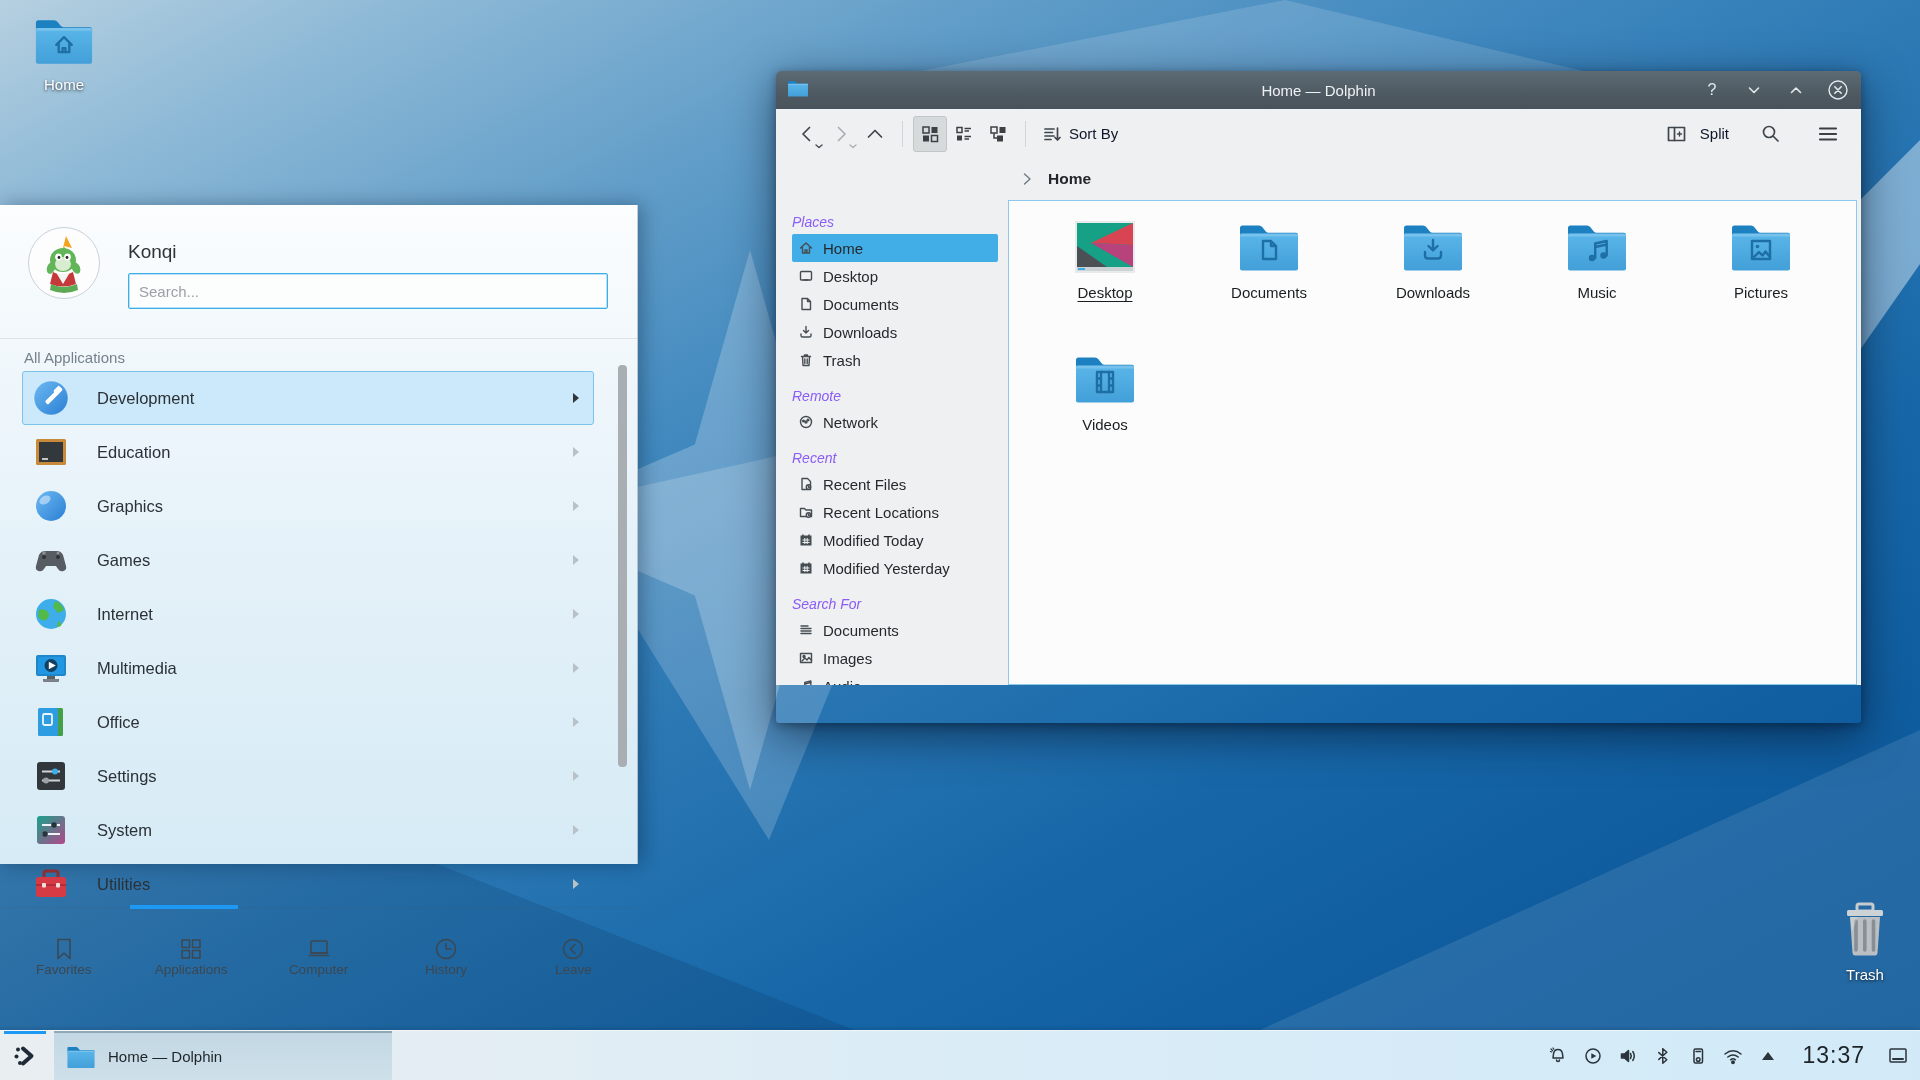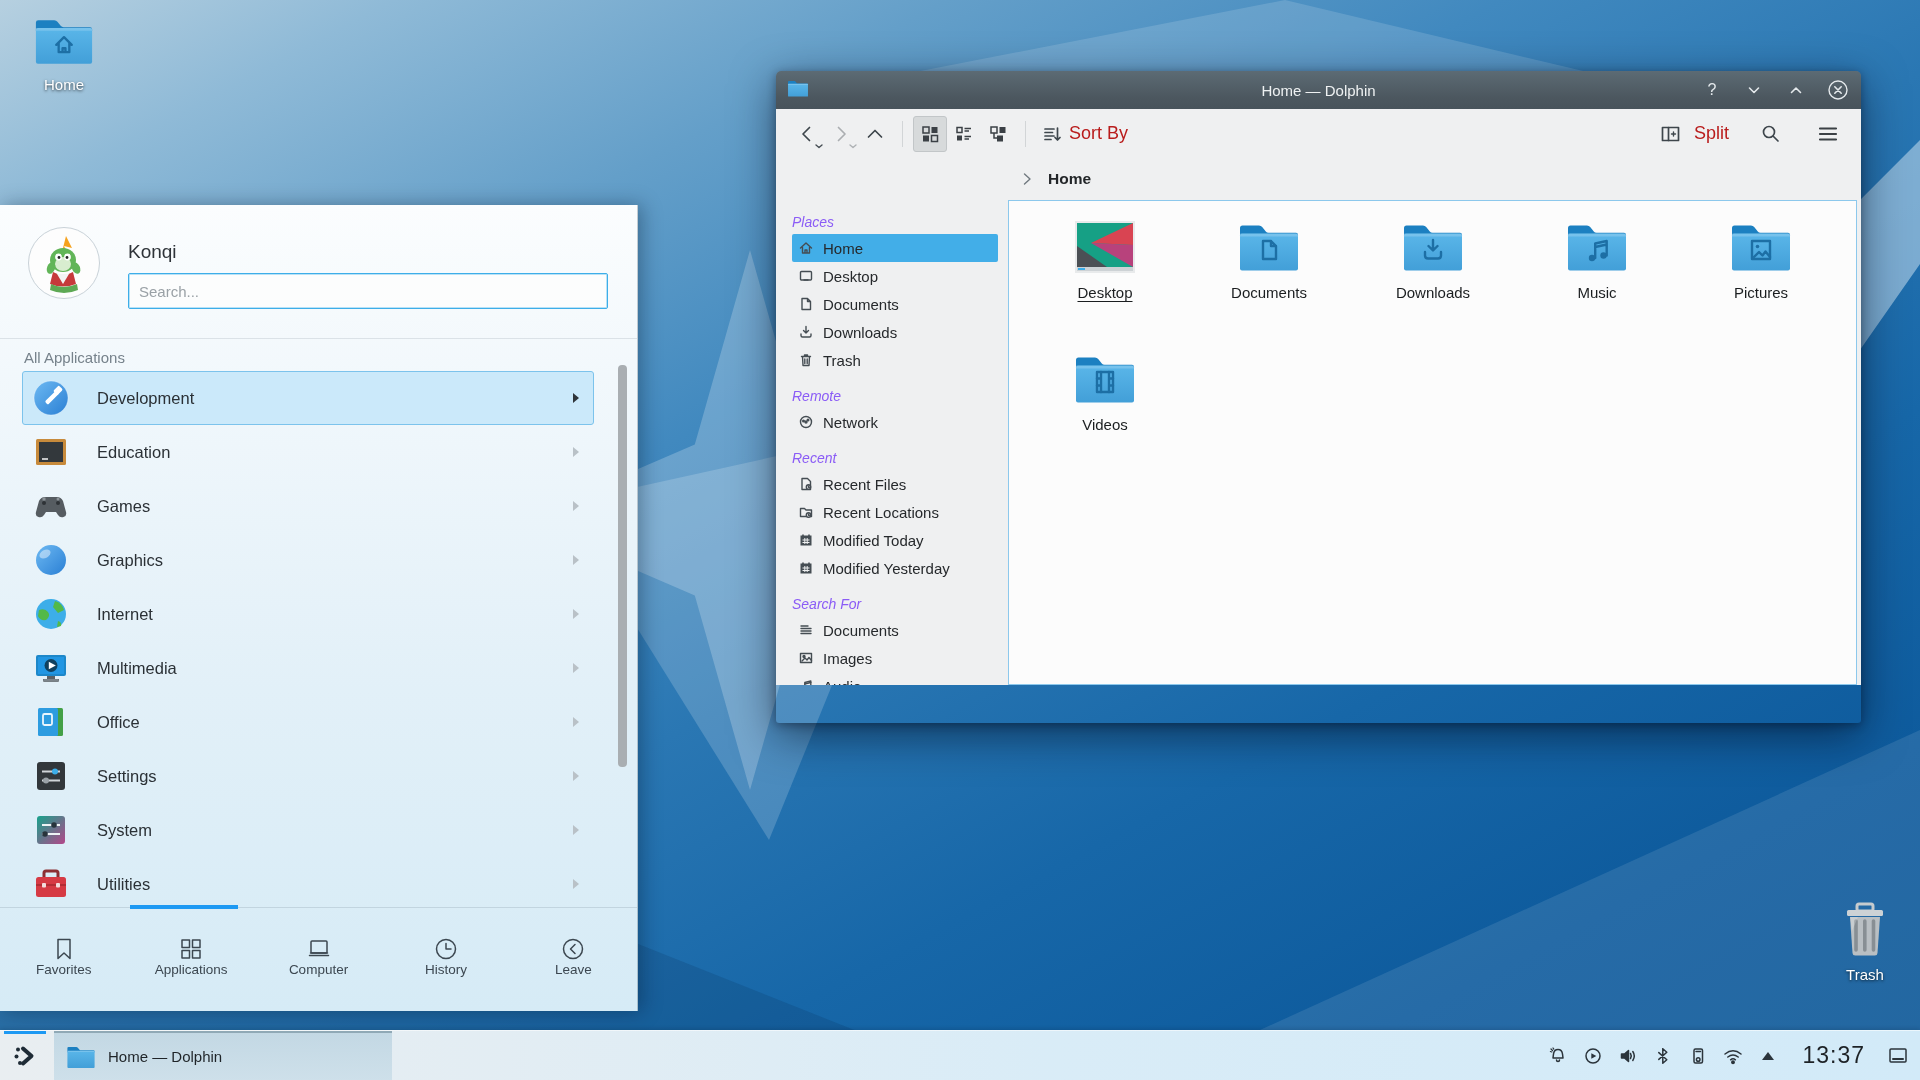--- a/index.html
+++ b/index.html
@@ -6,21 +6,21 @@
   html,body { width:1920px; height:1080px; overflow:hidden; font-family:"Liberation Sans",sans-serif; }
   .stage { position:relative; width:1920px; height:1080px; overflow:hidden;
     background:linear-gradient(152deg,#b6d0e0 0%,#8fbad7 10%,#649fc9 24%,#4189bf 38%,#2a77b3 52%,#1767a8 68%,#0e5b9d 84%,#0a5596 100%); }
   .facet { position:absolute; pointer-events:none; }
 
   
   .desk-icon { position:absolute; width:96px; text-align:center; cursor:default; }
   .desk-icon .lbl { margin-top:4px; font-size:15px; color:#ffffff; text-shadow:0 1px 3px rgba(0,0,0,.75); }
 
   
-  .kickoff { position:absolute; left:0; top:205px; width:638px; height:806px; z-index:40;
+  .kickoff { position:absolute; left:0; top:205px; width:638px; height:659px; z-index:40;
     background:linear-gradient(180deg,#fbfdfe 0%,#eef6fb 30%,#e2f0f8 60%,#d6ebf6 100%);
     border-right:1px solid rgba(30,60,80,.25); box-shadow:4px 0 18px rgba(0,20,40,.35); }
   .ko-head { position:absolute; left:0; top:0; width:100%; height:133px; }
   .ko-avatar { position:absolute; left:28px; top:22px; width:72px; height:72px; border-radius:50%;
     background:#fdfdfd; border:1px solid #c9d2d8; overflow:hidden; }
   .ko-name { position:absolute; left:128px; top:36px; font-size:19px; color:#2e3338; }
   .ko-search { position:absolute; left:128px; top:68px; width:480px; height:36px; background:#fcfdfd;
     border:1px solid #3daee9; border-radius:2px; box-shadow:0 0 0 1px rgba(61,174,233,.35) inset;
     font-size:15px; color:#9aa1a6; padding:0 10px; outline:none; }
   .ko-search::placeholder { color:#9aa1a6; }
@@ -47,21 +47,21 @@
   .titlebar { position:relative; height:38px; background:linear-gradient(180deg,#5c6b74 0%,#4c575f 70%,#48535b 100%);
     display:flex; align-items:center; }
   .tb-appicon { position:absolute; left:11px; top:8px; }
   .tb-title { width:100%; text-align:center; color:#eef1f2; font-size:15px; }
   .tb-ctrls { position:absolute; right:12px; top:0; height:38px; display:flex; align-items:center; gap:20px; }
   .tb-btn { width:22px; height:22px; display:flex; align-items:center; justify-content:center; cursor:pointer; color:#e4e9ec; font-size:16px; }
   .toolbar { height:49px; background:#eff0f1; display:flex; align-items:center; padding:0 14px; position:relative; }
   .t-btn { height:36px; min-width:34px; display:flex; align-items:center; justify-content:center; border-radius:3px; cursor:pointer; position:relative; }
   .t-btn.active { background:#d7dadb; border:1px solid #c2c6c8; }
   .t-sep { width:1px; height:26px; background:#d2d5d7; margin:0 10px; }
-  .t-label { font-size:18px; color:#b91c1c; margin-left:7px; }
+  .t-label { font-size:15px; color:#0f172a; margin-left:7px; }
   .t-right { position:absolute; right:16px; display:flex; align-items:center; gap:24px; }
   .t-group { display:flex; align-items:center; gap:6px; }
   .minichev { position:absolute; bottom:3px; right:1px; }
   .crumbrow { height:42px; background:#eff0f1; position:relative; }
   .crumb { position:absolute; left:246px; top:0; height:42px; display:flex; align-items:center; gap:16px; }
   .crumb .ctext { font-size:15.5px; color:#232629; font-weight:700; }
   .body { position:relative; height:485px; background:#eff0f1; display:flex; }
   .places { width:232px; padding:10px 0 0 16px; overflow:hidden; }
   .p-head { font-size:14px; color:#8b5cf6; height:24px; display:flex; align-items:center;font-style:italic; }
   .p-head.gap { margin-top:10px; }
@@ -198,35 +198,35 @@
         <svg class="cicon" viewBox="0 0 40 40">
           <rect x="5" y="7" width="30" height="26" rx="1.5" fill="#c78a3b"></rect>
           <rect x="8" y="10" width="24" height="20" fill="#33383c"></rect>
           <path d="M11 27 h6" stroke="#e8e8e8" stroke-width="1.6"></path>
         </svg>
         <span class="clbl">Education</span>
         <span class="arrow"></span>
       </div>
       <div class="ko-row">
         <svg class="cicon" viewBox="0 0 40 40">
+          <circle cx="20" cy="20" r="15" fill="url(#gdev)"></circle>
+          <ellipse cx="14" cy="14" rx="6" ry="4" fill="rgba(255,255,255,.45)" transform="rotate(-30 14 14)"></ellipse>
+        </svg>
+        <span class="clbl">Graphics</span>
+        <span class="arrow"></span>
+      </div>
+      <div class="ko-row">
+        <svg class="cicon" viewBox="0 0 40 40">
           <path d="M8 15 q2-4 6-4 h12 q4 0 6 4 l3 11 q1 4-2.5 5 t-5.5-2 l-2-3 h-10 l-2 3 q-2 3-5.5 2 T5 26 z" fill="#565c61"></path>
           <circle cx="13" cy="17" r="2" fill="#2e3236"></circle>
             <circle cx="27" cy="17" r="2" fill="#2e3236"></circle>
           <rect x="11.5" y="11.5" width="3" height="3" fill="#8d9499"></rect>
             <circle cx="27" cy="13" r="1.5" fill="#8d9499"></circle>
         </svg>
         <span class="clbl">Games</span>
-        <span class="arrow"></span>
-      </div>
-      <div class="ko-row">
-        <svg class="cicon" viewBox="0 0 40 40">
-          <circle cx="20" cy="20" r="15" fill="url(#gdev)"></circle>
-          <ellipse cx="14" cy="14" rx="6" ry="4" fill="rgba(255,255,255,.45)" transform="rotate(-30 14 14)"></ellipse>
-        </svg>
-        <span class="clbl">Graphics</span>
         <span class="arrow"></span>
       </div>
       <div class="ko-row">
         <svg class="cicon" viewBox="0 0 40 40">
           <circle cx="20" cy="20" r="15" fill="#3daee9"></circle>
           <path d="M8 16 q6-2 9 2 t-2 8 q-6 1-8-4 z" fill="#53b949"></path>
           <path d="M24 7 q7 2 9 9 l-6 3 -5-6 z" fill="#53b949"></path>
           <path d="M27 27 q4 1 3 5 l-4 1 z" fill="#53b949"></path>
         </svg>
         <span class="clbl">Internet</span>

